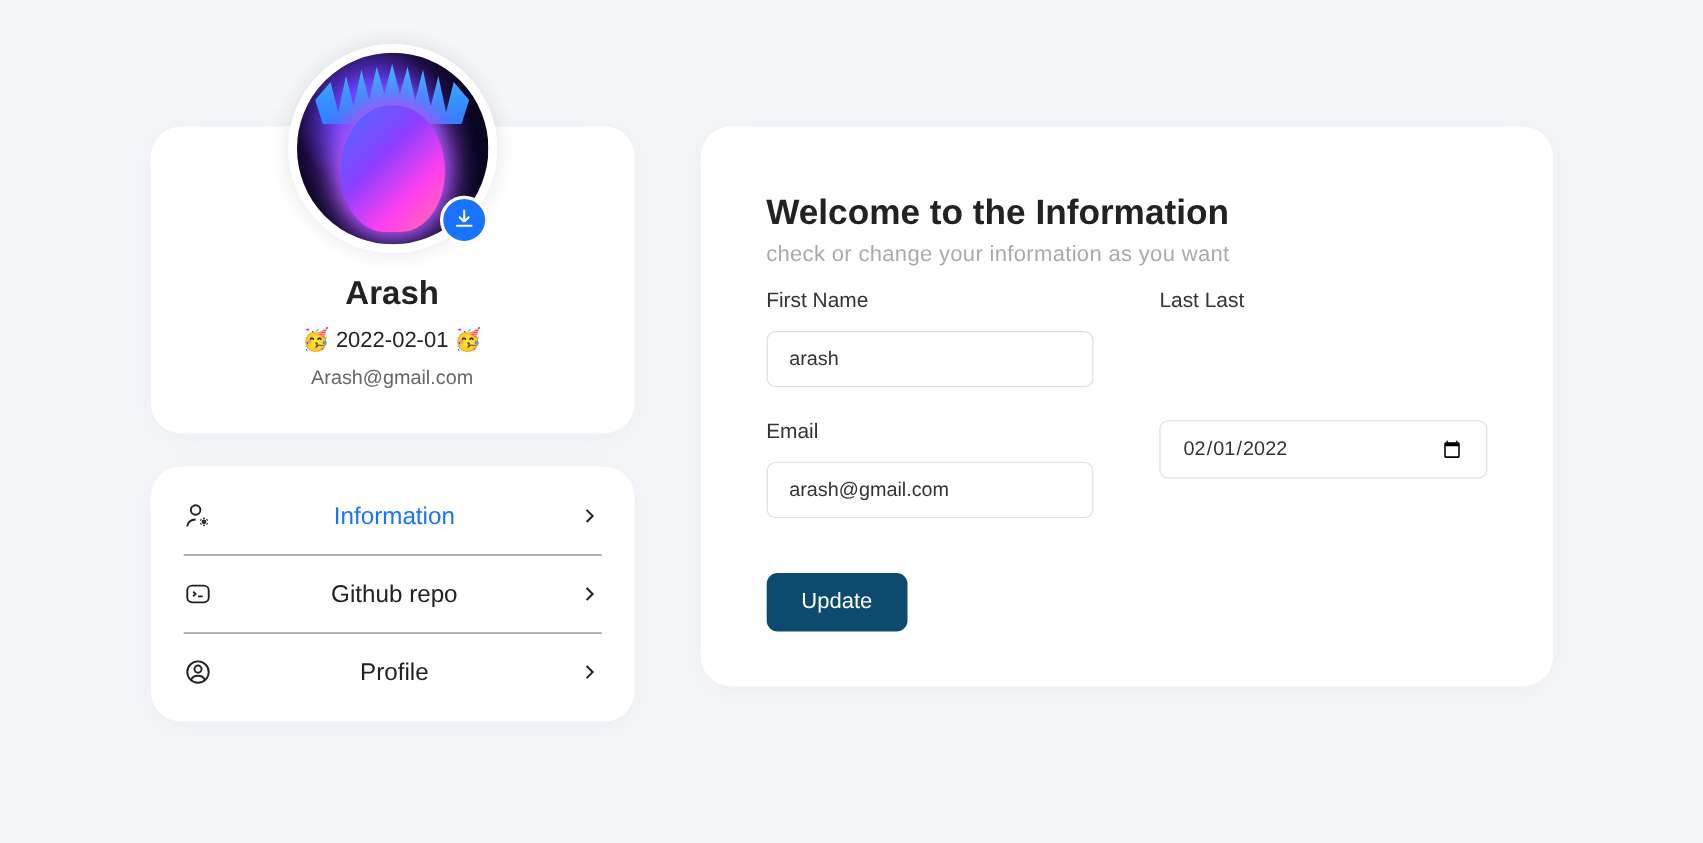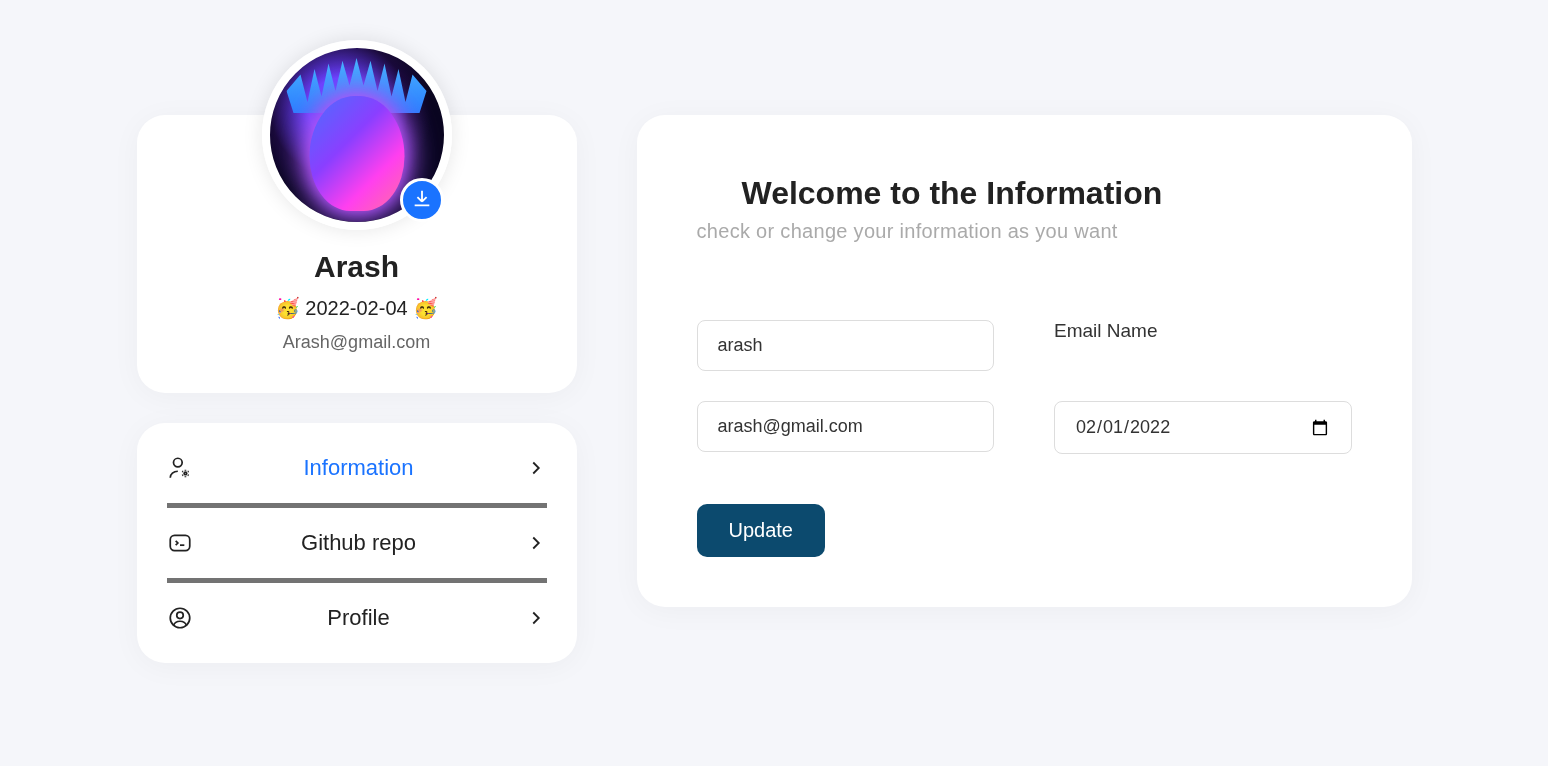--- a/index.html
+++ b/index.html
@@ -114,21 +114,21 @@
     .nav-card {
       background: #fff;
       border-radius: 28px;
       padding: 10px 30px;
       box-shadow: 0 4px 30px rgba(0,0,0,0.04);
     }
     .nav-item {
       display: flex;
       align-items: center;
       padding: 22px 0;
-      border-bottom: 5px solid #737373;
+      border-bottom: 1px solid #737373;
       cursor: pointer;
     }
     .nav-item:last-child {
       border-bottom: none;
     }
     .nav-icon {
       width: 26px;
       height: 26px;
       flex-shrink: 0;
     }
@@ -166,26 +166,25 @@
       padding: 60px 60px 50px;
       width: 775px;
       box-shadow: 0 4px 30px rgba(0,0,0,0.04);
       margin-top: 75px;
     }
     .main-title {
       font-size: 32px;
       font-weight: 700;
       color: #222;
       margin-bottom: 8px;
-      margin-left: 45px;
     }
     .main-subtitle {
       font-size: 20px;
       color: #aaa;
-      margin-bottom: 77px;
+      margin-bottom: 20px;
       letter-spacing: 0.3px;
     }
     .form-grid {
       display: grid;
       grid-template-columns: 1fr 1fr;
       gap: 30px 60px;
       margin-bottom: 50px;
     }
     .form-group {
       display: flex;
@@ -228,21 +227,21 @@
           <span>
             <svg viewBox="0 0 24 24">
                 <path d="M12 4v12m0 0l-5-5m5 5l5-5M4 20h16"></path>
               </svg>
           </span>
         </div>
       </div>
       <div class="profile-name">Arash</div>
       <div class="profile-date">
         <span>🥳</span>
-        <span>2022-02-04</span>
+        <span>2022-02-01</span>
         <span>🥳</span>
       </div>
       <div class="profile-email">Arash@gmail.com</div>
     </div>
 
     <div class="nav-card">
       <div class="nav-item active">
         <span class="nav-icon">
           <svg viewBox="0 0 24 24">
               <circle cx="10" cy="7" r="4"></circle>
@@ -290,26 +289,28 @@
       </div>
     </div>
   </div>
 
   <div class="main-card">
     <h1 class="main-title">Welcome to the Information</h1>
     <p class="main-subtitle">check or change your information as you want</p>
 
     <div class="form-grid">
       <div class="form-group">
+        <label class="form-label">First Name</label>
         <input type="text" class="form-input" value="arash" style="">
       </div>
       <div class="form-group">
-        <label class="form-label">Email Name</label>
+        <label class="form-label">Last Last</label>
       </div>
       <div class="form-group">
+        <label class="form-label">Email</label>
         <input type="text" class="form-input" value="arash@gmail.com" style="">
       </div>
       <div class="form-group">
         <input type="date" class="form-input" value="2022-02-01" style="">
       </div>
     </div>
 
     <button class="update-btn">Update</button>
   </div>
 </div>

